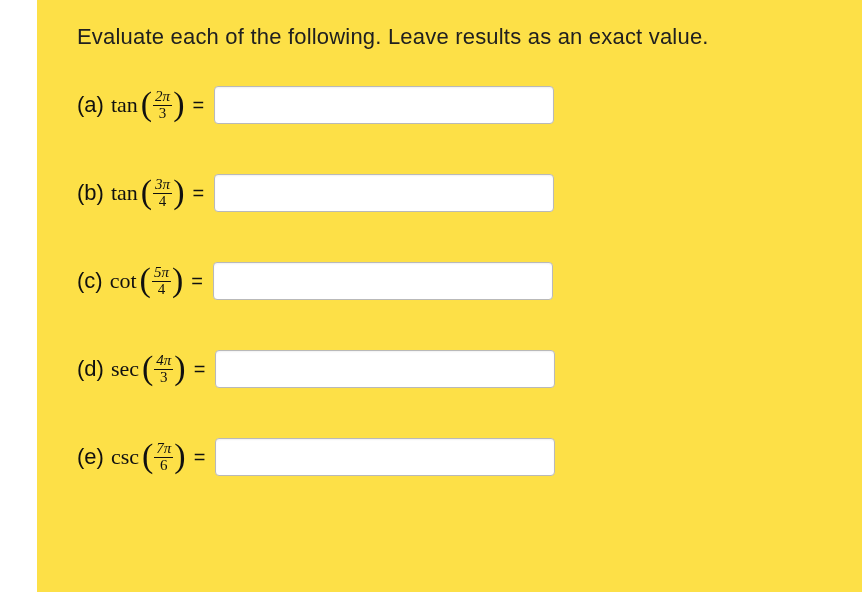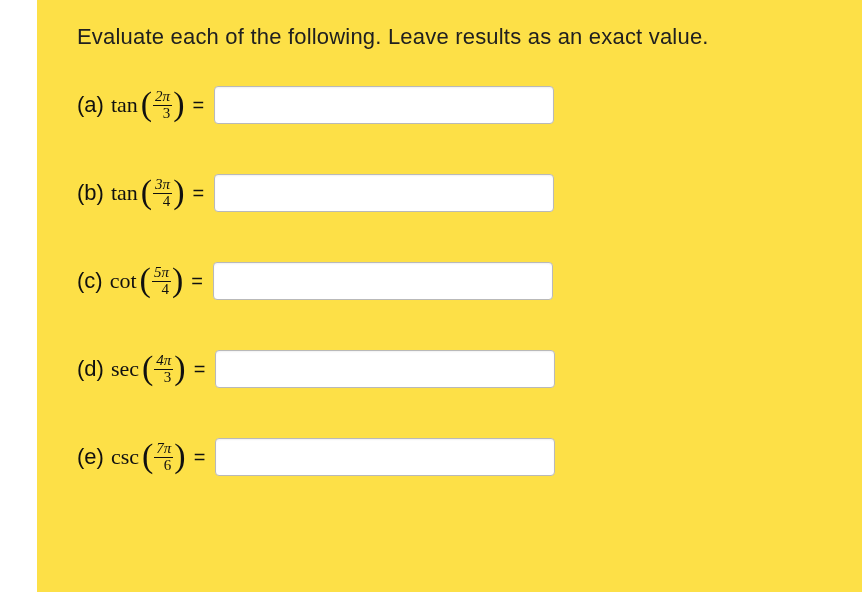--- a/index.html
+++ b/index.html
@@ -43,21 +43,21 @@
   }
   .paren {
     font-size: 34px;
     line-height: 1;
     position: relative;
     top: -1px;
   }
   .frac {
     display: inline-flex;
     flex-direction: column;
-    align-items: flex-end;
+    align-items: center;
     font-size: 15px;
     line-height: 1.05;
     margin: 0 1px;
   }
   .frac .num {
     border-bottom: 1.2px solid #101010;
     padding: 0 2px;
     white-space: nowrap;
   }
   .frac .den {

